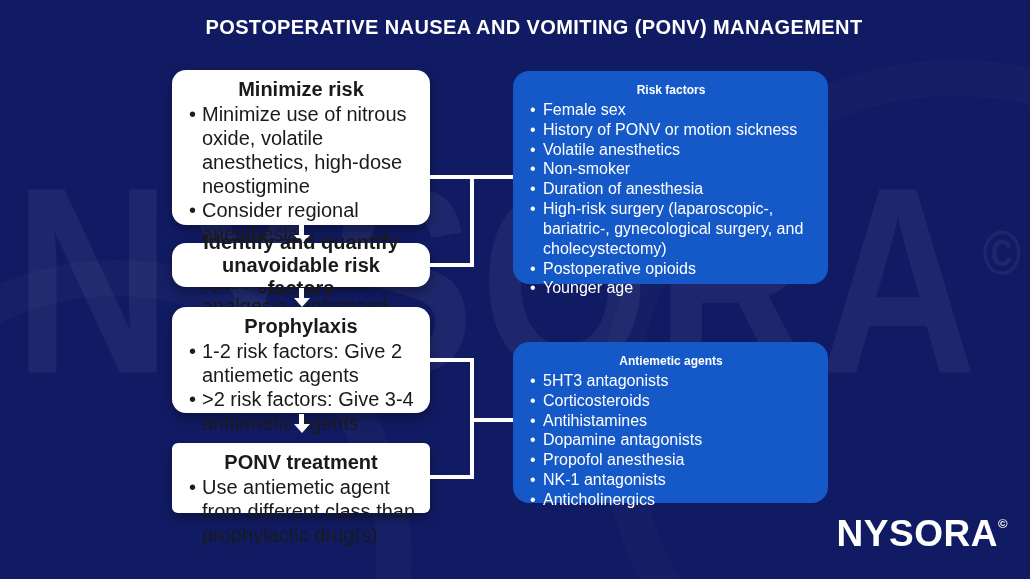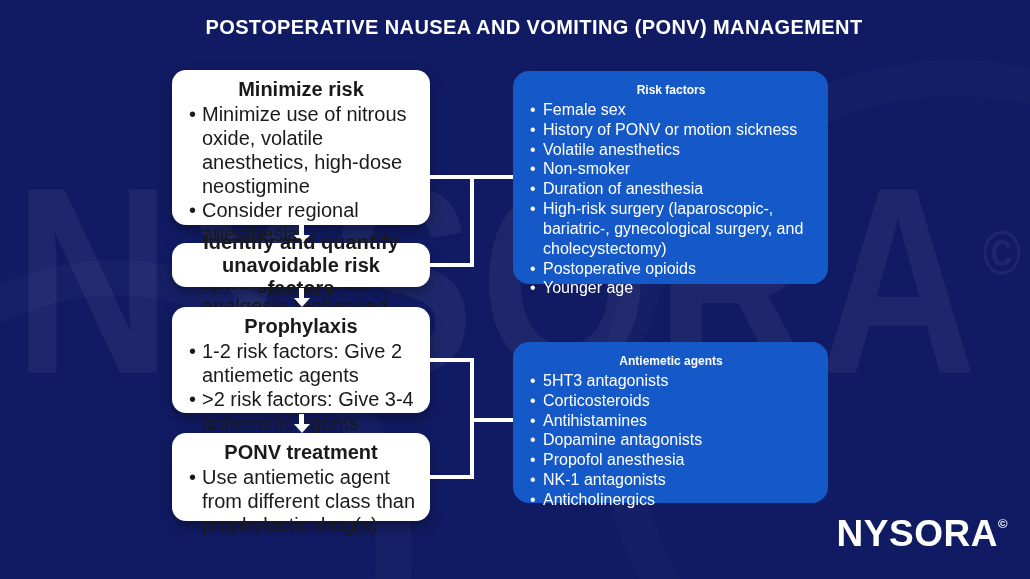--- a/index.html
+++ b/index.html
@@ -33,21 +33,21 @@
     padding:8px 14px; box-shadow:0 5px 12px rgba(0,0,0,0.35);
   }
   .card h3 { margin:0 0 1px 0; font-size:20px; text-align:center; font-weight:bold; }
   .card ul { margin:0; padding:0; list-style:none; font-size:20px; line-height:1.2; }
   .card ul li { position:relative; padding-left:16px; }
   .card ul li::before { content:"•"; position:absolute; left:3px; }
   .card-1 { top:70px;  height:155px; }
   .card-2 { top:243px; height:44px; display:flex; align-items:center; justify-content:center; padding:4px 10px; }
   .card-2 h3 { margin:8px; line-height:1.15; }
   .card-3 { top:307px; height:106px; }
-  .card-4 { top:433px; height:88px; }
+  .card-4 { top:443px; height:70px;border-radius:6px; }
   
   .panel {
     position:absolute; left:513px; width:315px; box-sizing:border-box;
     background:#1559c9; border-radius:16px; color:#ffffff;
     padding:12px 16px 12px 17px;
   }
   .panel h3 { margin:0 0 3px 0; font-size:12px; text-align:center; font-weight:bold; }
   .panel ul { margin:0; padding:0; list-style:none; font-size:16px; line-height:1.24; }
   .panel ul li { position:relative; padding-left:13px; }
   .panel ul li::before { content:"•"; position:absolute; left:0; }

